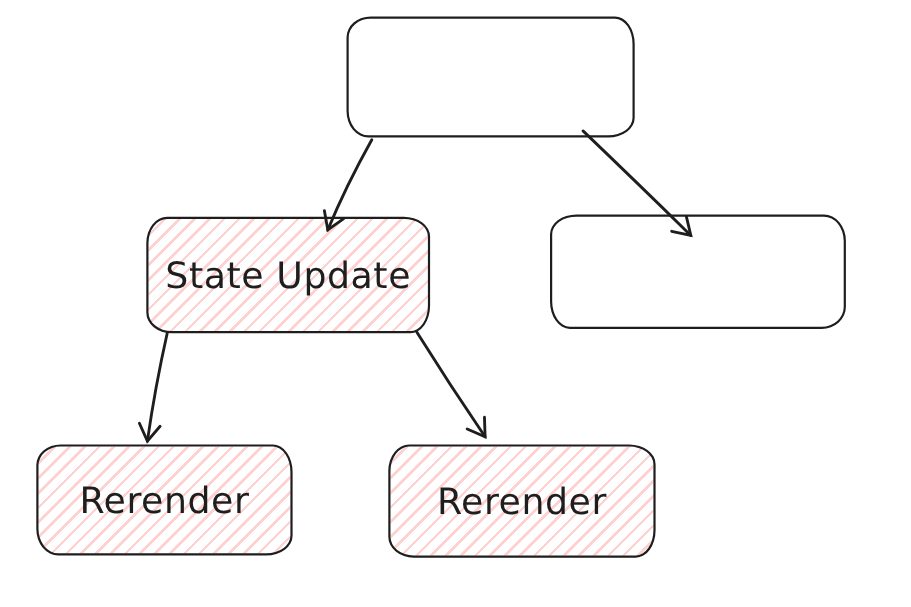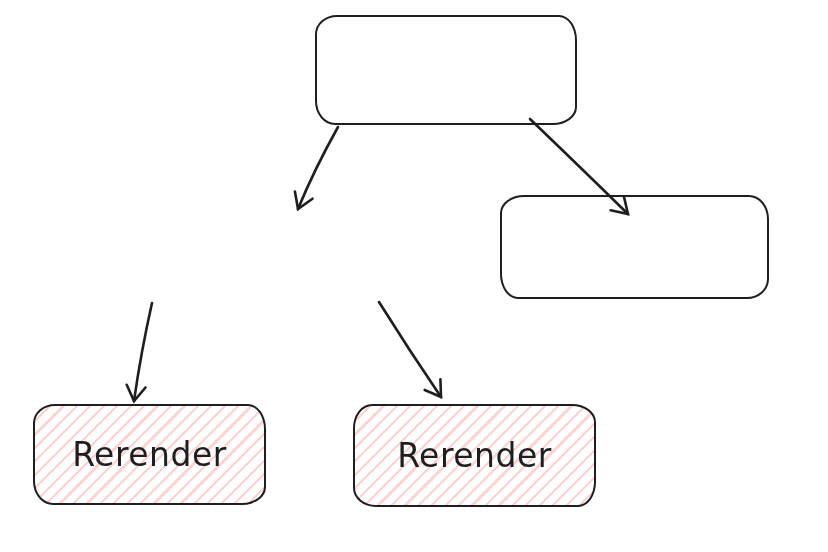--- a/index.html
+++ b/index.html
@@ -59,20 +59,23 @@
 </style>
 </head>
 <body>
 
 <div class="canvas">
 
   <div class="node" style="left:315px; top:15px; width:262px; height:110px;">
     <span class="node-label"></span>
   </div>
 
+  <div class="node hatched r2" style="left:133px; top:197px; width:258px; height:106px;">
+    <span class="node-label">State Update</span>
+  </div>
 
   <div class="node r3" style="left:500px; top:195px; width:269px; height:104px;">
     <span class="node-label"></span>
   </div>
 
   <div class="node hatched" style="left:33px; top:404px; width:233px; height:101px;">
     <span class="node-label">Rerender</span>
   </div>
 
   <div class="node hatched r2" style="left:353px; top:404px; width:243px; height:103px;">

